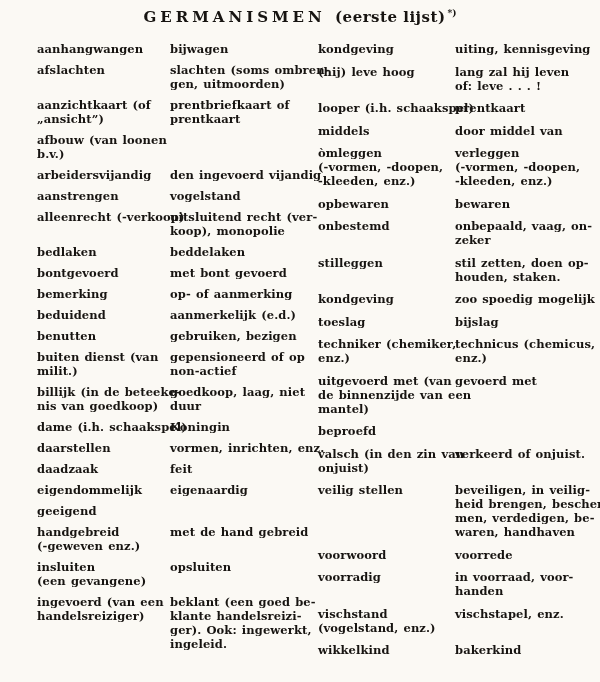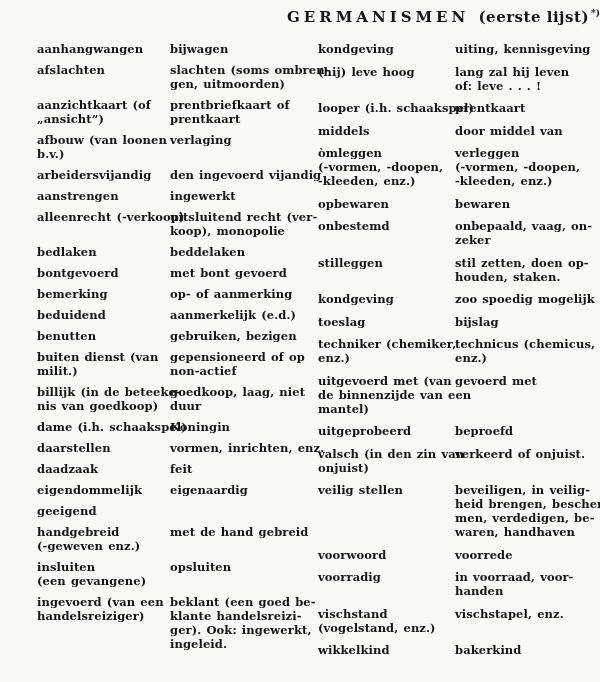--- a/index.html
+++ b/index.html
@@ -7,21 +7,21 @@
     width: 600px; height: 682px;
     background: #fbf9f4;
     font-family: "DejaVu Serif", "Liberation Serif", serif;
     color: #171411;
     overflow: hidden;
     position: relative;
   }
   .page-title {
     position: absolute;
     top: 8px; left: 0; right: 0;
-    text-align: right;
+    text-align: center;
     font-weight: bold;
     font-size: 15px;
     white-space: nowrap;
   }
   .title-main { letter-spacing: 4px; }
   .title-sub { letter-spacing: 0.5px; margin-left: 4px; }
   .footnote-mark { font-size: 9px; vertical-align: super; margin-left: 2px; }
 
   .column-pair {
     position: absolute;
@@ -69,31 +69,30 @@
   <div class="row">
     <div class="cell term">aanzichtkaart (of
 „ansicht”)</div>
     <div class="cell repl">prentbriefkaart of
 prentkaart</div>
   </div>
 
   <div class="row">
     <div class="cell term">afbouw (van loonen
 b.v.)</div>
-    <div class="cell repl">verlaging</div>
   </div>
 
   <div class="row">
     <div class="cell term">arbeidersvijandig</div>
     <div class="cell repl">den ingevoerd vijandig</div>
   </div>
 
   <div class="row">
     <div class="cell term">aanstrengen</div>
-    <div class="cell repl">ingewerkt</div>
+    <div class="cell repl">vogelstand</div>
   </div>
 
   <div class="row">
     <div class="cell term">alleenrecht (-verkoop)</div>
     <div class="cell repl">uitsluitend recht (ver-
 koop), monopolie</div>
   </div>
 
   <div class="row">
     <div class="cell term">bedlaken</div>
@@ -245,21 +244,20 @@
   </div>
 
   <div class="row">
     <div class="cell term">uitgevoerd met (van
 de binnenzijde van een
 mantel)</div>
     <div class="cell repl">gevoerd met</div>
   </div>
 
   <div class="row">
-    <div class="cell term">uitgeprobeerd</div>
     <div class="cell repl">beproefd</div>
   </div>
 
   <div class="row">
     <div class="cell term">valsch (in den zin van
 onjuist)</div>
     <div class="cell repl">verkeerd of onjuist.</div>
   </div>
 
   <div class="row">

